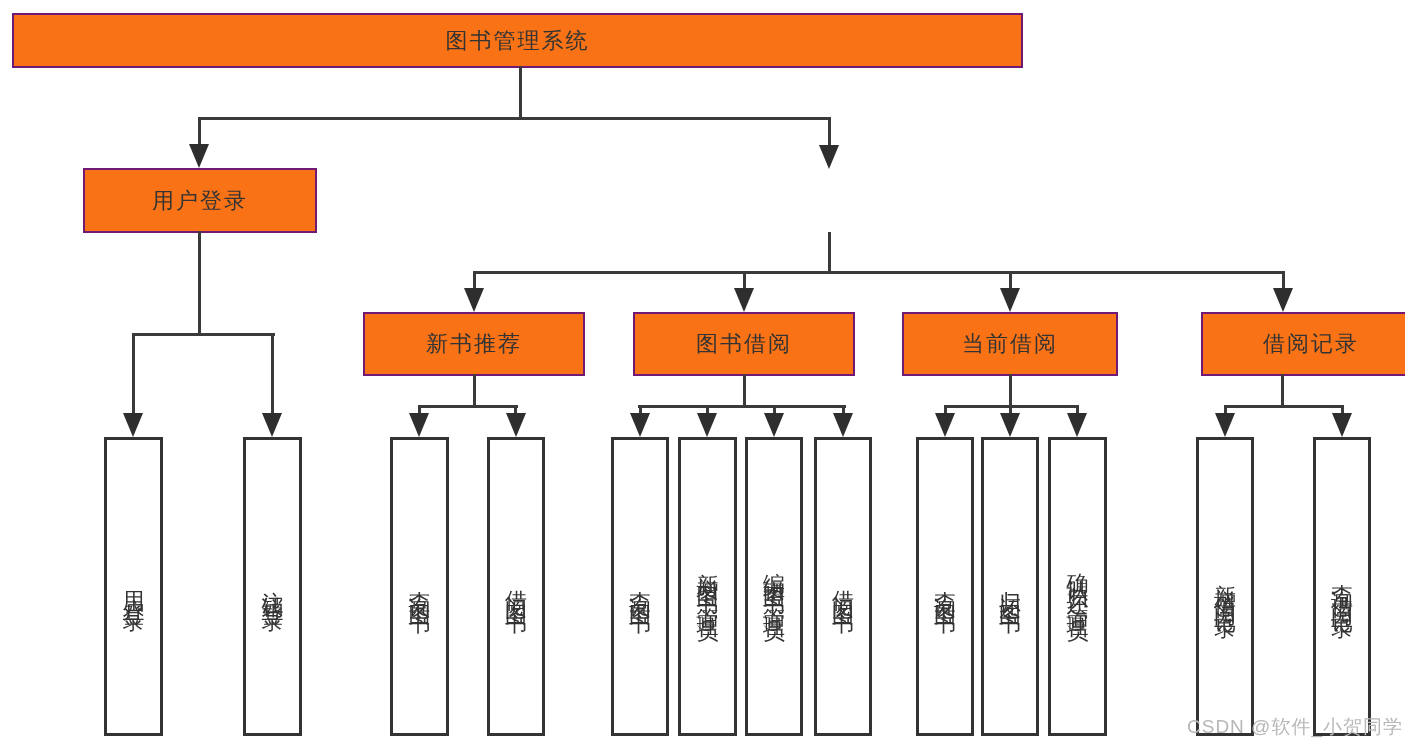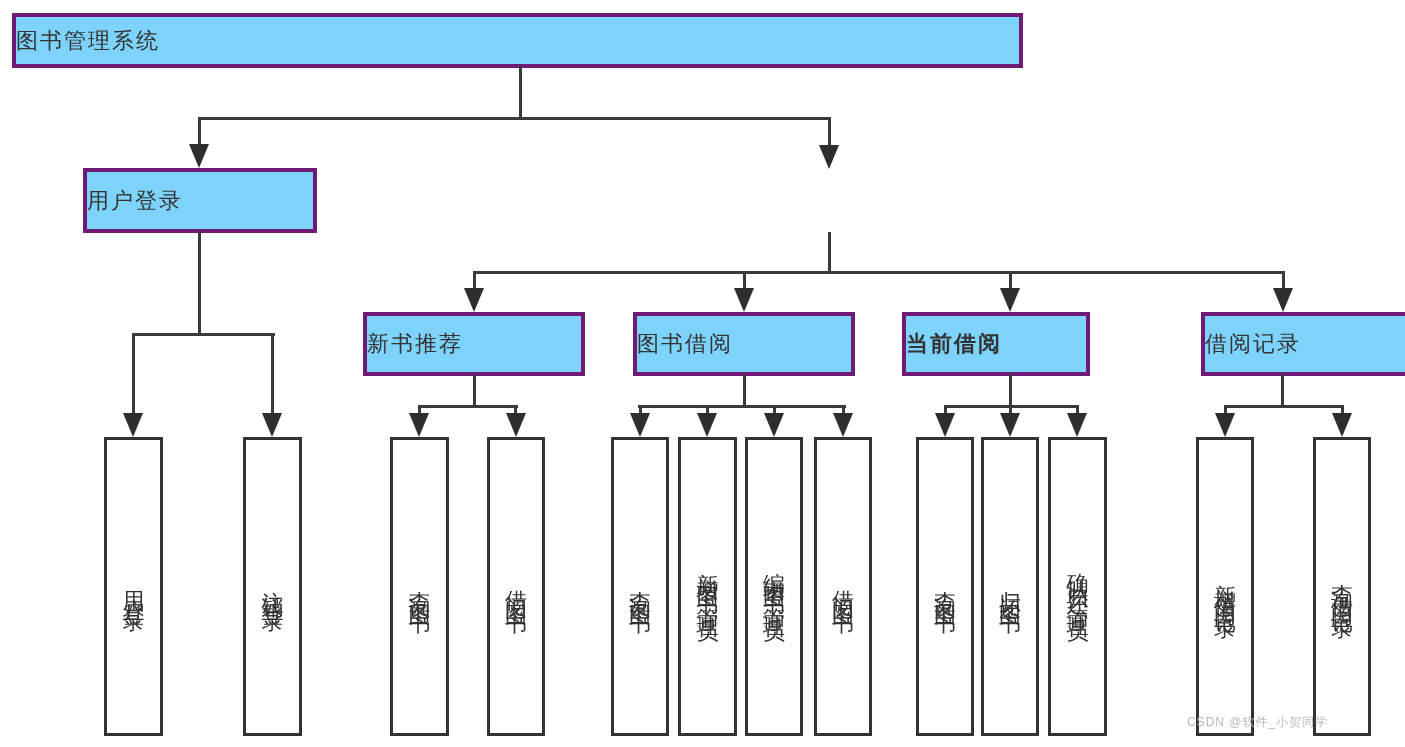--- a/index.html
+++ b/index.html
@@ -1,42 +1,42 @@
 <!DOCTYPE html>
 <html><head>
 <meta charset="utf-8">
 <style>
   html,body{margin:0;padding:0;background:#fff;}
   #diagram{
     position:relative;width:1405px;height:747px;background:#fff;overflow:hidden;
     font-family:"Liberation Sans",sans-serif;color:#333;
   }
   .box{
-    position:absolute;box-sizing:border-box;border:4px solid #701a75;background:#7dd3fc;
-    display:flex;align-items:center;justify-content:flex-start;
+    position:absolute;box-sizing:border-box;border:2px solid #701a75;background:#f97316;
+    display:flex;align-items:center;justify-content:center;
   }
   .hlabel{font-size:22px;letter-spacing:2px;color:#333;white-space:nowrap;}
   .leaf{
     position:absolute;box-sizing:border-box;border:3px solid #333;background:#fff;
     display:flex;align-items:center;justify-content:center;
   }
   .vlabel{
     writing-mode:vertical-rl;text-orientation:mixed;
     font-size:22px;letter-spacing:7px;color:#333;line-height:1;white-space:nowrap;
   }
   .hline,.vline{position:absolute;background:#3a3a3a;}
   .hline{height:3px;}
   .vline{width:3px;}
   .arr{
     position:absolute;width:0;height:0;
     border-left:10px solid transparent;border-right:10px solid transparent;
     border-top:24px solid #2e2e2e;
   }
   .watermark{
-    position:absolute;left:1187px;top:714px;font-size:12px;letter-spacing:1px;
+    position:absolute;left:1187px;top:714px;font-size:19px;letter-spacing:1px;
     color:#b7b7b7;white-space:nowrap;
   }
 </style>
 </head>
 <body>
 
 <div id="diagram">
 
   <div class="box" style="left:12px;top:13px;width:1011px;height:55px;">
     <span class="hlabel">图书管理系统</span>
@@ -70,21 +70,21 @@
   <div class="arr" style="left:1000px;top:288px;"></div>
   <div class="vline" style="left:1282px;top:271px;height:22px;"></div>
   <div class="arr" style="left:1273px;top:288px;"></div>
 
   <div class="box" style="left:633px;top:312px;width:222px;height:64px;">
     <span class="hlabel">图书借阅</span>
   </div>
   <div class="box" style="left:363px;top:312px;width:222px;height:64px;">
     <span class="hlabel">新书推荐</span>
   </div>
-  <div class="box" style="left:902px;top:312px;width:188px;height:64px;font-weight:bold;">
+  <div class="box" style="left:902px;top:312px;width:216px;height:64px;">
     <span class="hlabel">当前借阅</span>
   </div>
   <div class="box" style="left:1172px;top:312px;width:220px;height:64px;margin-left:29px;">
     <span class="hlabel">借阅记录</span>
   </div>
 
   <div class="vline" style="left:473px;top:374px;height:34px;"></div>
   <div class="hline" style="left:418px;top:405px;width:100px;"></div>
   <div class="vline" style="left:418px;top:405px;height:12px;"></div>
   <div class="arr" style="left:409px;top:413px;"></div>

